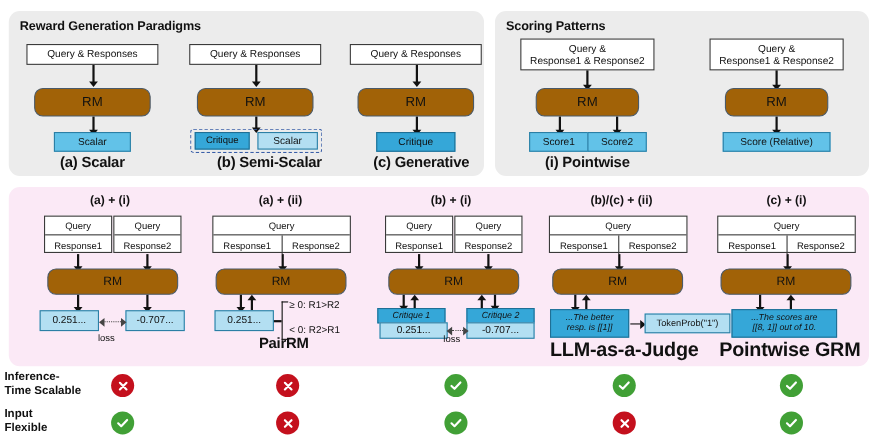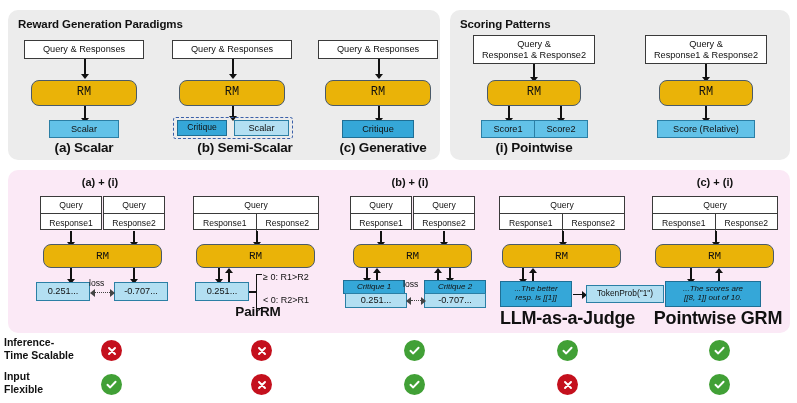--- a/index.html
+++ b/index.html
@@ -26,22 +26,22 @@
   .bx{
     position:absolute;box-sizing:border-box;
     display:flex;align-items:center;justify-content:center;
     text-align:center;line-height:1.12;
   }
   .io{
     background:#ffffff;border:1.4px solid #3a3a3a;
     font-size:9.2px;color:#111;
   }
   .rm{
-    background:#eab308;border:1.4px solid #4a5a6a;border-radius:8px;
-    font-size:12px;color:#111;font-family:Liberation Mono, monospace;
+    background:#a16207;border:1.4px solid #4a5a6a;border-radius:8px;
+    font-size:12px;color:#111;
   }
   .rm-sm{font-size:11px;}
   .out-light{
     background:#b3dff2;border:1.4px solid #2b7fa5;
     font-size:9.2px;color:#111;
   }
   .out-mid{
     background:#62c2e8;border:1.4px solid #2b7fa5;
     font-size:9.2px;color:#111;
   }
@@ -95,21 +95,21 @@
   }
   .solid-arrow-r{
     position:absolute;height:0;border-top:1.6px solid #111;
   }
   .solid-arrow-r .rhead{
     position:absolute;top:-4px;right:-5px;width:0;height:0;
     border-top:4px solid transparent;border-bottom:4px solid transparent;
     border-left:5px solid #111;
   }
 
-  .lossLabel{position:absolute;font-size:8.6px;color:#111;}
+  .lossLabel{position:absolute;font-size:8.6px;color:#111;margin-top:24px;}
 
   
   .cap{
     position:absolute;text-align:center;font-weight:bold;
     font-size:13.5px;color:#111;letter-spacing:-0.2px;
   }
   .cap-sm{font-size:18px;}
   .combo{
     position:absolute;text-align:center;font-weight:bold;
     font-size:11px;color:#111;
@@ -261,20 +261,21 @@
       <div class="head" style="top:11px;"></div>
   </div>
   <div class="bx out-light" style="left:36px;top:282px;width:54px;height:19px;">0.251...</div>
   <div class="bx out-light" style="left:114px;top:282px;width:54px;height:19px;">-0.707...</div>
   <div class="dotline" style="left:95px;top:292px;width:15px;">
     <div class="lhead"></div>
       <div class="rhead"></div>
   </div>
   <div class="lossLabel" style="left:89px;top:278px;">loss</div>
 
+  <div class="combo" style="left:185px;top:176px;width:140px;">(a) + (ii)</div>
   <div class="qr" style="left:193px;top:196px;width:126px;height:34px;">
     <div class="cellrow" style="height:17px;">
       <div class="cell top">Query</div>
     </div>
     <div class="cellrow" style="height:17px;">
       <div class="cell">Response1</div>
       <div class="cell divv">Response2</div>
     </div>
   </div>
   <div class="arrow" style="left:256px;top:231px;">
@@ -342,20 +343,21 @@
   <div class="bx out-dark" style="left:343px;top:280px;width:62px;height:14px;font-style:italic;font-size:8px;">Critique 1</div>
   <div class="bx out-light" style="left:345px;top:293px;width:62px;height:15px;">0.251...</div>
   <div class="bx out-dark" style="left:424px;top:280px;width:62px;height:14px;font-style:italic;font-size:8px;">Critique 2</div>
   <div class="bx out-light" style="left:424px;top:293px;width:62px;height:15px;">-0.707...</div>
   <div class="dotline" style="left:411px;top:300px;width:10px;">
     <div class="lhead"></div>
       <div class="rhead"></div>
   </div>
   <div class="lossLabel" style="left:403px;top:279px;">loss</div>
 
+  <div class="combo" style="left:490px;top:176px;width:150px;">(b)/(c) + (ii)</div>
   <div class="qr" style="left:499px;top:196px;width:126px;height:34px;">
     <div class="cellrow" style="height:17px;">
       <div class="cell top">Query</div>
     </div>
     <div class="cellrow" style="height:17px;">
       <div class="cell">Response1</div>
       <div class="cell divv">Response2</div>
     </div>
   </div>
   <div class="arrow" style="left:562px;top:231px;">

